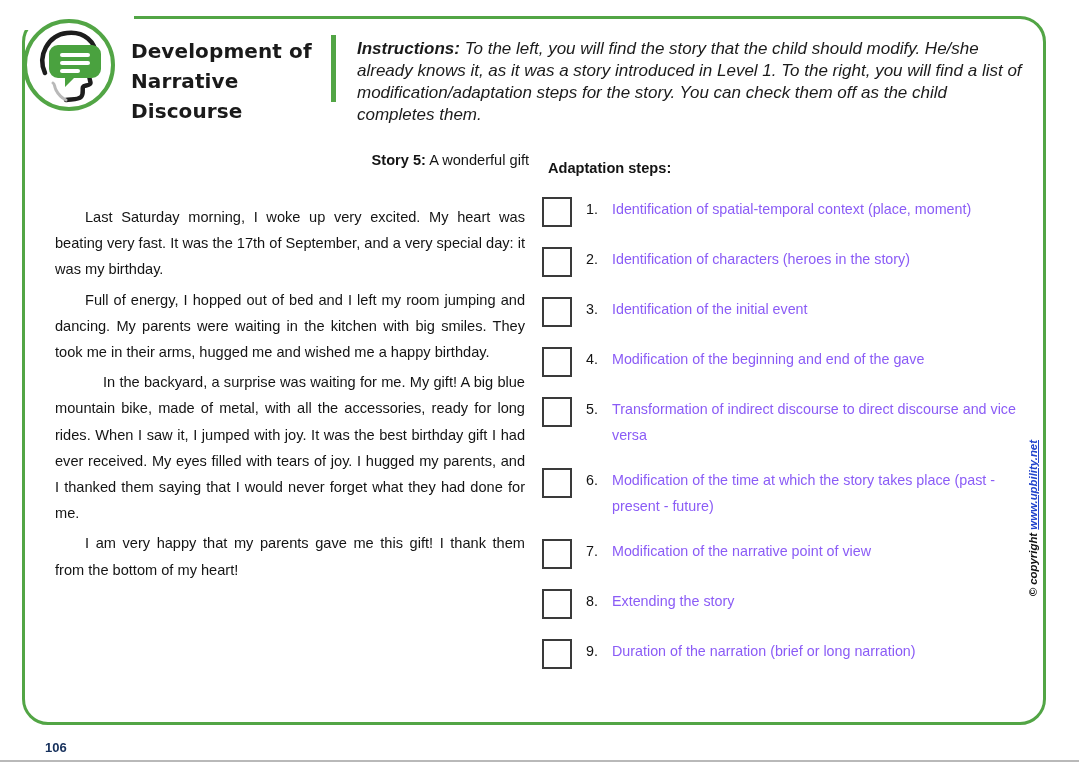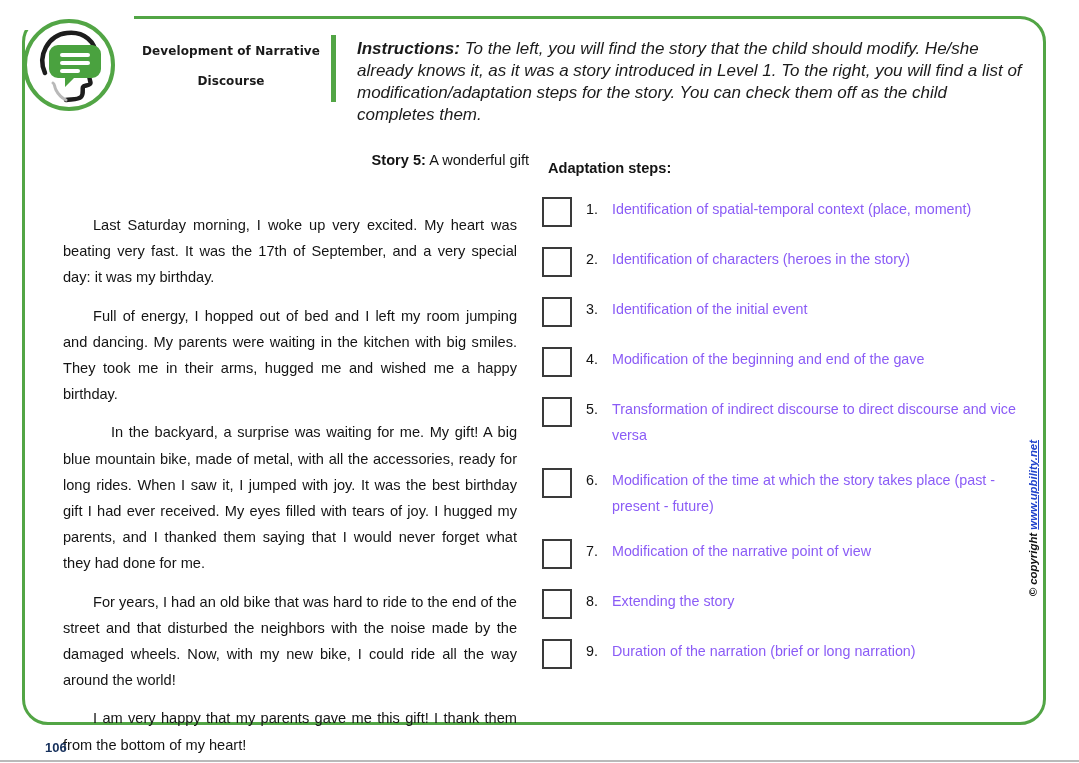--- a/index.html
+++ b/index.html
@@ -51,25 +51,24 @@
   }
 
   
   #header-title {
     position: absolute;
     left: 131px;
     top: 36px;
     width: 200px;
     font-family: "DejaVu Sans", sans-serif;
     font-weight: bold;
-    font-size: 12px;
+    font-size: 20px;
     line-height: 30px;
     color: #1a1a1a;
     letter-spacing: 0.1px;
-    text-align: center;
   }
 
   
   #instructions-divider {
     position: absolute;
     left: 331px;
     top: 35px;
     width: 5px;
     height: 67px;
     background: #52a545;
@@ -105,21 +104,21 @@
     position: absolute;
     left: 51px;
     top: 200px;
     width: 478px;
     font-size: 14.6px;
     line-height: 26.2px;
     color: #141414;
     text-align: justify;
   }
   #story-body p {
-    margin: 12px;
+    margin: 4px;
     text-indent: 30px;
   }
   #story-body p.wide-indent { text-indent: 48px; }
 
   
   #steps-title {
     position: absolute;
     left: 548px;
     top: 160px;
     font-size: 14.6px;
@@ -227,21 +226,20 @@
 
   <div id="instructions-divider"></div>
   <div id="instructions"><span class="lead">Instructions:</span><span> To the left, you will find the story that the child should modify. He/she already knows it, as it was a story introduced in Level 1. To the right, you will find a list of modification/adaptation steps for the story. You can check them off as the child completes them.</span></div>
 
   <div id="story-title"><span class="lead">Story 5:</span><span> A wonderful gift</span></div>
 
   <div id="story-body">
     <p>Last Saturday morning, I woke up very excited. My heart was beating very fast. It was the 17th of September, and a very special day: it was my birthday.</p>
     <p>Full of energy, I hopped out of bed and I left my room jumping and dancing. My parents were waiting in the kitchen with big smiles. They took me in their arms, hugged me and wished me a happy birthday.</p>
     <p class="wide-indent">In the backyard, a surprise was waiting for me. My gift! A big blue mountain bike, made of metal, with all the accessories, ready for long rides. When I saw it, I jumped with joy. It was the best birthday gift I had ever received. My eyes filled with tears of joy. I hugged my parents, and I thanked them saying that I would never forget what they had done for me.</p>
-    <p>For years, I had an old bike that was hard to ride to the end of the street and that disturbed the neighbors with the noise made by the damaged wheels. Now, with my new bike, I could ride all the way around the world!</p>
     <p>I am very happy that my parents gave me this gift! I thank them from the bottom of my heart!</p>
   </div>
 
   <div id="steps-title">Adaptation steps:</div>
   <div id="steps-list">
 
     <div class="step-row">
       <div class="step-checkbox"></div>
       <div class="step-num">1.</div>
       <div class="step-text">Identification of spatial-temporal context (place, moment)</div>

